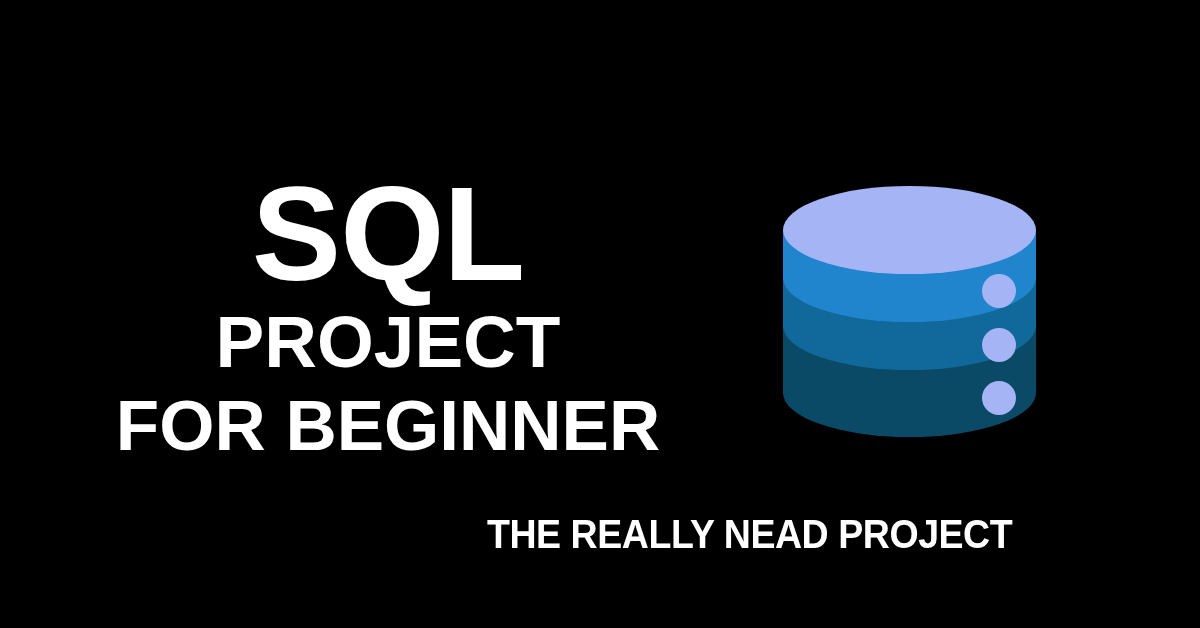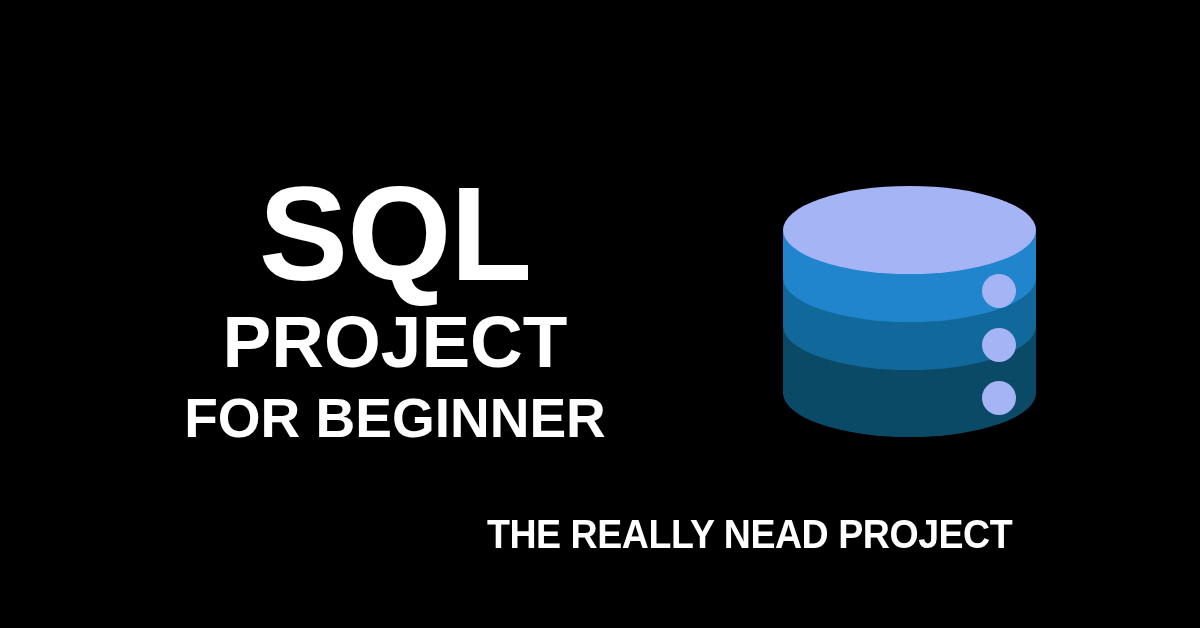--- a/index.html
+++ b/index.html
@@ -16,21 +16,21 @@
     position: relative;
     width: 1200px;
     height: 628px;
     background: #000000;
     overflow: hidden;
   }
 
   
   .headline-block {
     position: absolute;
-    left: 15px;
+    left: 8px;
     top: 168px;
     width: 760px;
     text-align: center;
   }
 
   .title-sql {
     display: block;
     color: #ffffff;
     font-family: "Liberation Sans", sans-serif;
     font-weight: bold;
@@ -52,21 +52,21 @@
     margin: 0;
     padding: 0;
     margin-top: 6px;
   }
 
   .title-line3 {
     display: block;
     color: #ffffff;
     font-family: "Liberation Sans", sans-serif;
     font-weight: bold;
-    font-size: 55px;
+    font-size: 71px;
     line-height: 1.02;
     letter-spacing: 0px;
     margin: 0;
     padding: 0;
     margin-top: 10px;
   }
 
   
   .tagline {
     position: absolute;

